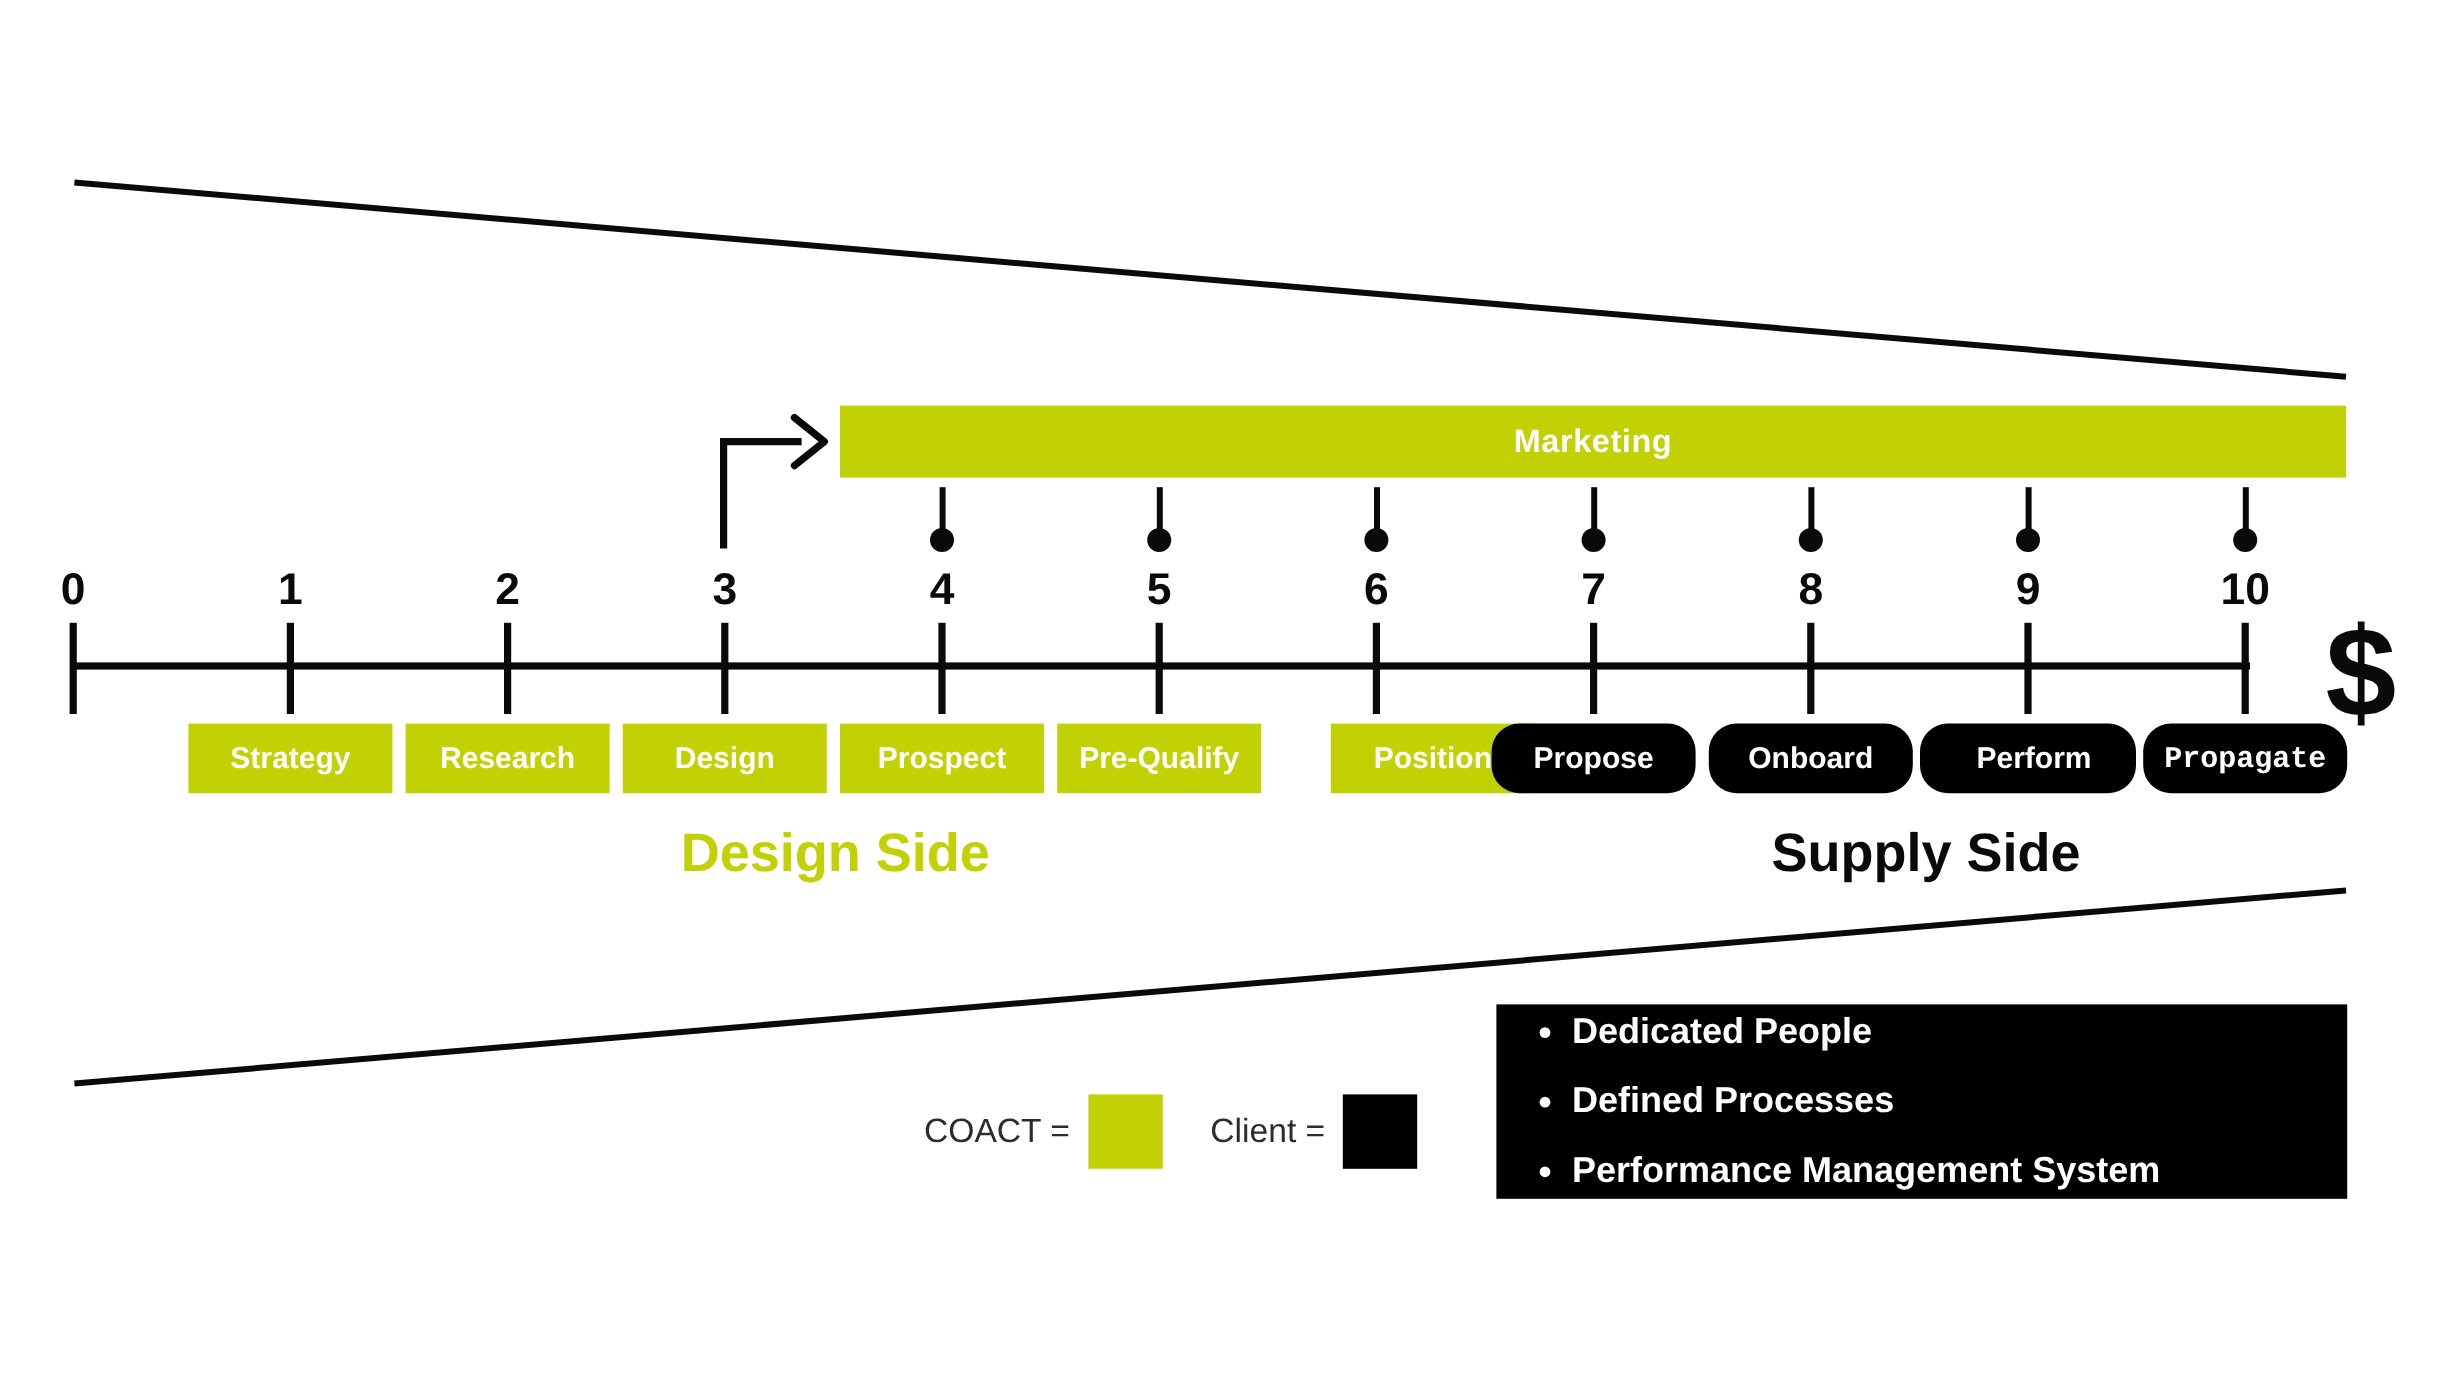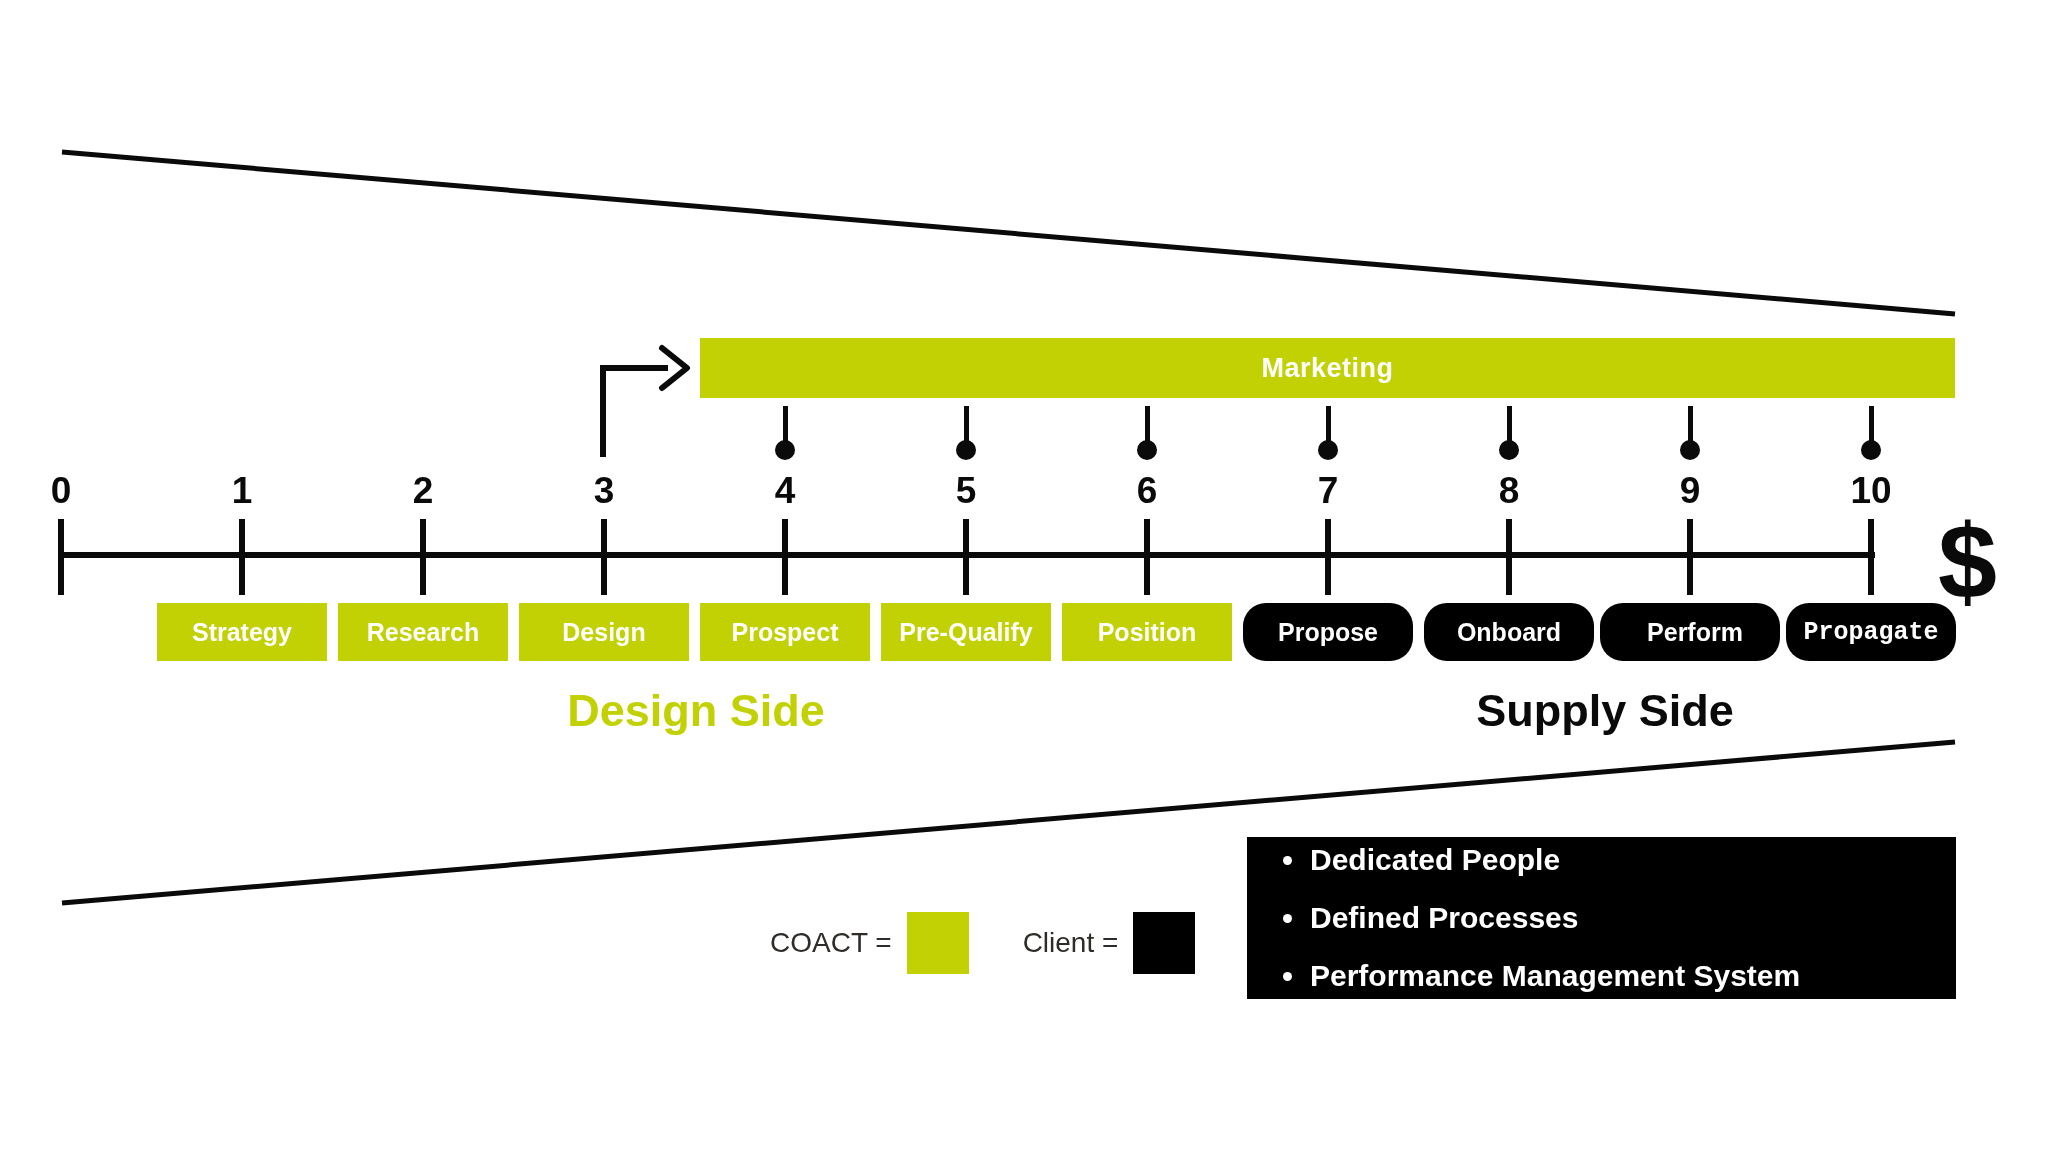--- a/index.html
+++ b/index.html
@@ -60,21 +60,21 @@
 
   
   .dollar{
     position:absolute;left:1938px;top:508px;width:90px;
     font-size:106px;font-weight:800;color:var(--ink);line-height:1;
   }
 
   
   .legend{position:absolute;left:770px;top:912px;height:62px;display:flex;align-items:center;}
   .legend-label{font-size:28px;font-weight:400;color:var(--legend-ink);white-space:nowrap;}
-  .legend-label.client{margin-left:54px;}
+  .legend-label.client{margin-left:40px;}
   .swatch{width:62px;height:62px;margin-left:15px;display:inline-block;}
   .swatch.coact{background:var(--coact);}
   .swatch.clientsw{background:var(--client);}
 
   
   .supply-box{
     position:absolute;left:1247px;top:837px;width:709px;height:162px;
     background:var(--client);box-sizing:border-box;
     display:flex;flex-direction:column;justify-content:space-between;
     padding-left:36px;
@@ -186,21 +186,21 @@
   </div>
       <div class="stage-box coact" style="left: 604px;">
     <span class="stage-label">Design</span>
   </div>
       <div class="stage-box coact" style="left: 785px;">
     <span class="stage-label">Prospect</span>
   </div>
       <div class="stage-box coact" style="left: 966px;">
     <span class="stage-label">Pre-Qualify</span>
   </div>
-      <div class="stage-box coact" style="left: 1147px;">
+      <div class="stage-box coact" style="left: 1194px;">
     <span class="stage-label">Position</span>
   </div>
       <div class="stage-box client" style="left: 1328px;">
     <span class="stage-label">Propose</span>
   </div>
       <div class="stage-box client" style="left: 1509px;">
     <span class="stage-label">Onboard</span>
   </div>
       <div class="stage-box client" style="left: 1690px; padding-left: 10px;">
     <span class="stage-label">Perform</span>

